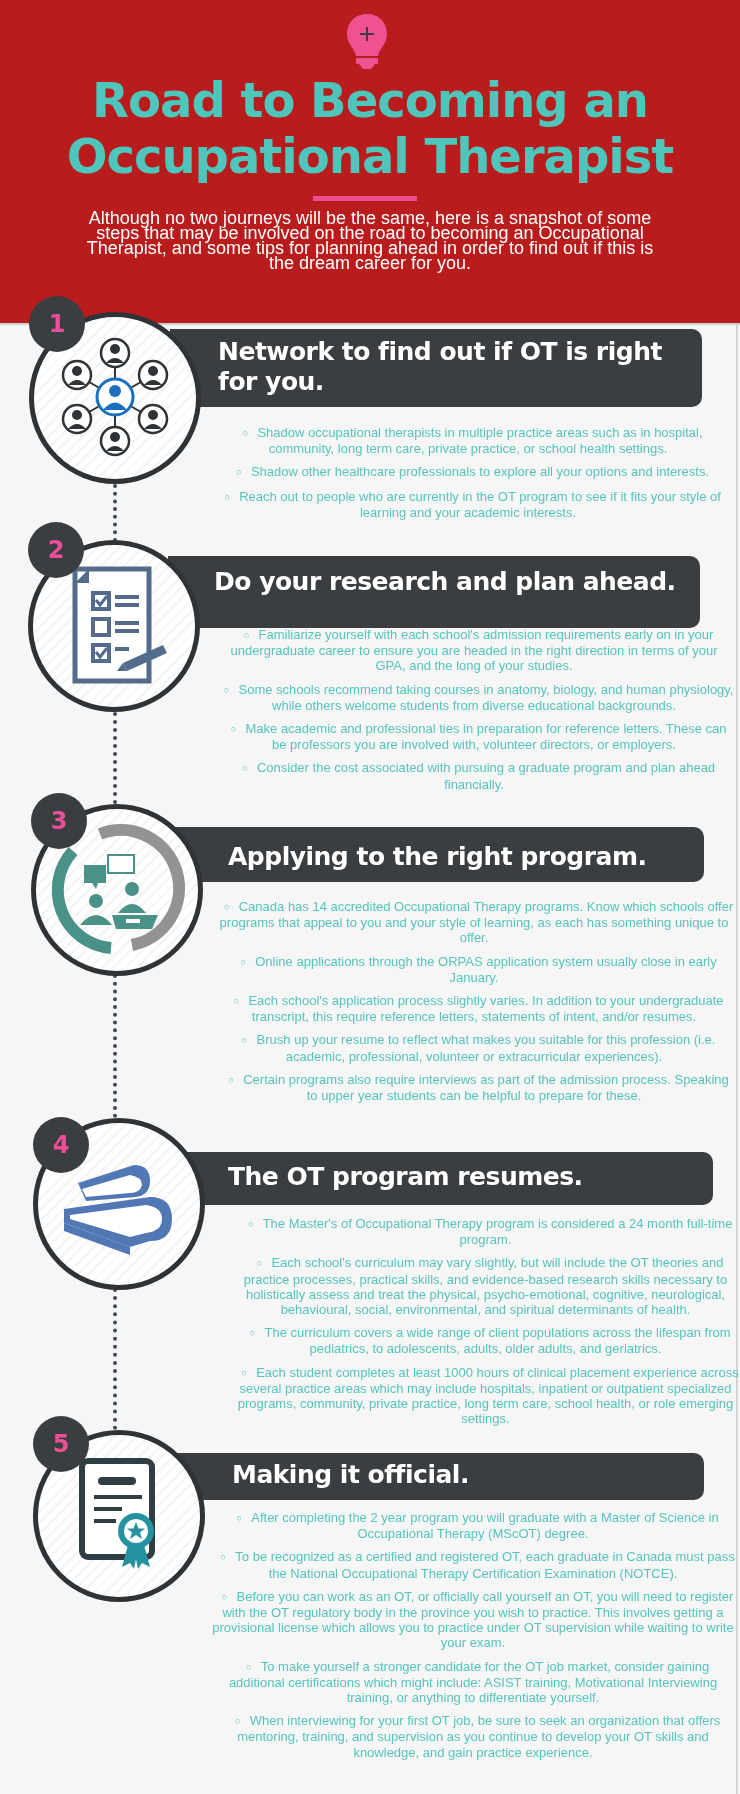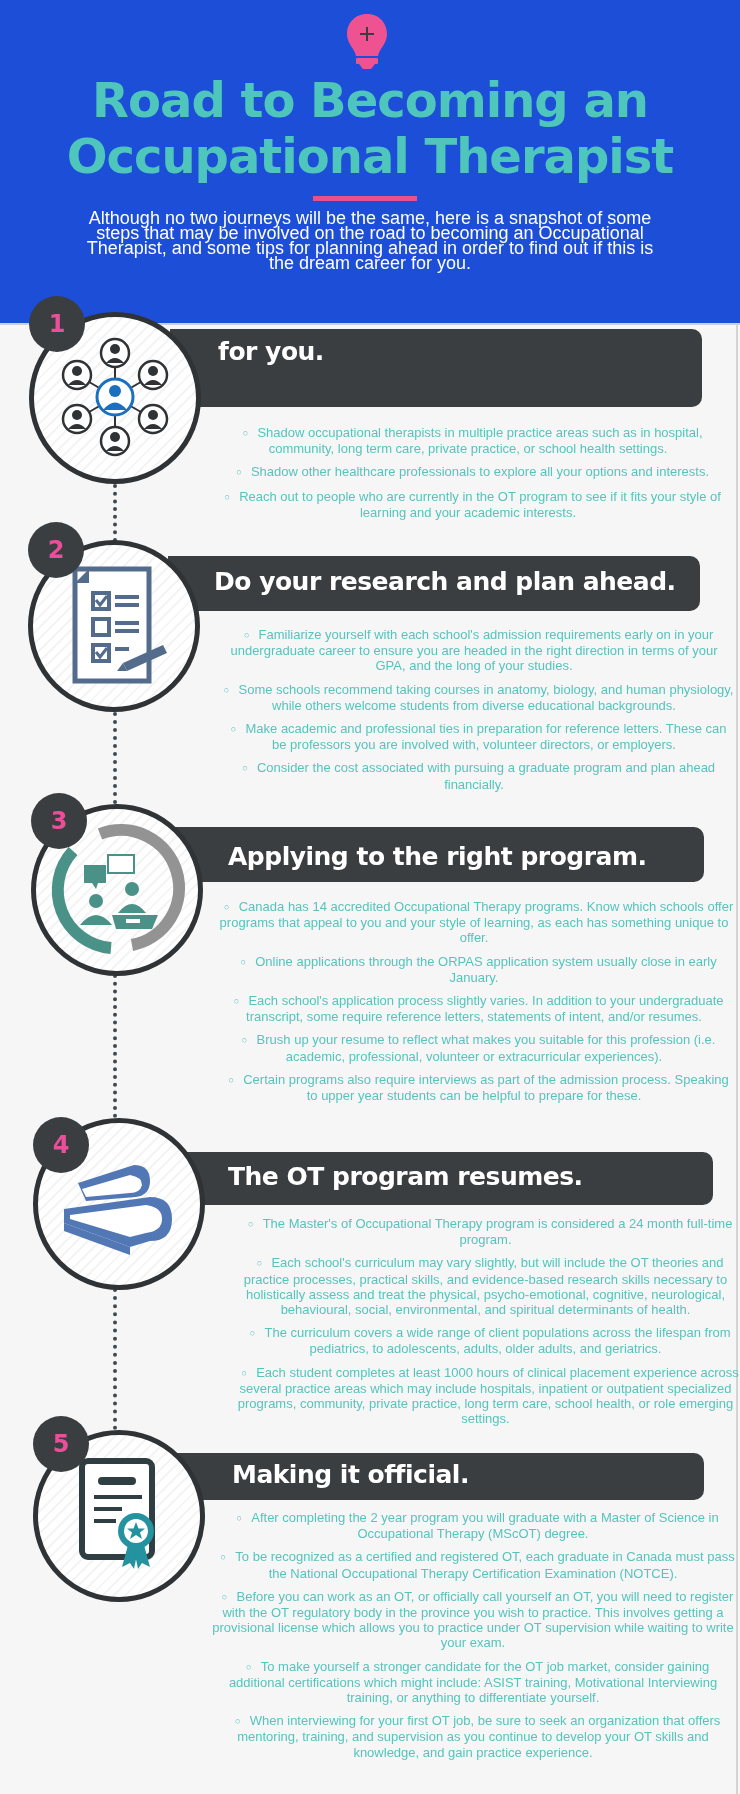--- a/index.html
+++ b/index.html
@@ -5,21 +5,21 @@
   * { box-sizing: border-box; margin: 0; padding: 0; }
   html, body { width: 740px; height: 1794px; overflow: hidden; }
   body {
     background: #f6f6f6;
     font-family: "Liberation Sans", "DejaVu Sans", sans-serif;
     position: relative;
   }
   .page { position: absolute; left: 0; top: 0; width: 738px; height: 1794px; background: #f6f6f6; border-right: 2px solid #d4d4d4; }
 
   
-  .header { position: absolute; left: 0; top: 0; width: 740px; height: 325px; background: #1d4ed8; border-bottom: 2px solid #cfcfcf; }
+  .header { position: absolute; left: 0; top: 0; width: 740px; height: 325px; background: #b91c1c; border-bottom: 2px solid #cfcfcf; }
   .bulb { position: absolute; left: 345px; top: 12px; width: 44px; height: 58px; }
   .title {
     position: absolute; left: 0; top: 72px; width: 740px; text-align: center;
     color: #4fc6bc; font-family: "DejaVu Sans", sans-serif; font-weight: bold;
     font-size: 48px; line-height: 56px; letter-spacing: -1px;
   }
   .title-rule { position: absolute; left: 313px; top: 196px; width: 104px; height: 5px; background: #ea4f8f; }
   .intro {
     position: absolute; left: 80px; top: 211px; width: 580px; text-align: center;
     color: #ffffff; font-size: 18px; line-height: 15px;
@@ -69,20 +69,21 @@
     <div class="title-rule"></div>
     <div class="intro">Although no two journeys will be the same, here is a snapshot of some steps that may be involved on the road to becoming an Occupational Therapist, and some tips for planning ahead in order to find out if this is the dream career for you.</div>
   </div>
 
   <div class="connector" style="top:484px;height:58px;"></div>
   <div class="connector" style="top:712px;height:92px;"></div>
   <div class="connector" style="top:974px;height:144px;"></div>
   <div class="connector" style="top:1288px;height:142px;"></div>
 
   <div class="banner" style="left:170px;top:329px;width:532px;height:78px;padding:8px 0 0 48px;">
+    <span>Network to find out if OT is right</span>
     <span>for you.</span>
   </div>
   <div class="step-circle" style="left:29px;top:312px;">
     <svg viewBox="0 0 162 162">
       <g stroke="#2f3336" stroke-width="2">
         <line x1="81" y1="80" x2="81" y2="36"></line>
           <line x1="81" y1="80" x2="81" y2="124"></line>
         <line x1="81" y1="80" x2="43" y2="58"></line>
           <line x1="81" y1="80" x2="119" y2="58"></line>
         <line x1="81" y1="80" x2="43" y2="102"></line>
@@ -115,21 +116,21 @@
       <path d="M69 93 Q81 78 93 93 Z" fill="#1a6fbf"></path>
     </svg>
   </div>
   <div class="step-num" style="left:29px;top:296px;">1</div>
   <div class="bullets" style="left:208px;top:425px;width:520px;">
     <div class="bullet"><span class="dot">○</span><span>Shadow occupational therapists in multiple practice areas such as in hospital, community, long term care, private practice, or school health settings.</span></div>
     <div class="bullet"><span class="dot">○</span><span>Shadow other healthcare professionals to explore all your options and interests.</span></div>
     <div class="bullet"><span class="dot">○</span><span>Reach out to people who are currently in the OT program to see if it fits your style of learning and your academic interests.</span></div>
   </div>
 
-  <div class="banner" style="left:168px;top:556px;width:532px;height:55px;padding:11px 0 0 46px;">
+  <div class="banner" style="left:168px;top:556px;width:532px;height:72px;padding:11px 0 0 46px;">
     <span>Do your research and plan ahead.</span>
   </div>
   <div class="step-circle" style="left:28px;top:540px;">
     <svg viewBox="0 0 162 162">
       <path d="M42 24 L116 24 L116 136 L42 136 L42 38 Z" fill="#ffffff" stroke="#546c8c" stroke-width="5"></path>
       <path d="M42 38 L56 24 L56 38 Z" fill="#546c8c"></path>
       <g fill="none" stroke="#546c8c" stroke-width="4">
         <rect x="60" y="48" width="16" height="16"></rect>
           <rect x="60" y="74" width="16" height="16"></rect>
           <rect x="60" y="100" width="16" height="16"></rect>
@@ -170,21 +171,21 @@
       <circle cx="96" cy="80" r="7" fill="#4a9187"></circle>
       <path d="M82 104 Q96 86 110 104 Z" fill="#4a9187"></path>
       <path d="M76 106 L122 106 L116 120 L80 120 Z" fill="#4a9187"></path>
       <rect x="90" y="110" width="14" height="4" fill="#ffffff"></rect>
     </svg>
   </div>
   <div class="step-num" style="left:31px;top:793px;">3</div>
   <div class="bullets" style="left:214px;top:899px;width:520px;">
     <div class="bullet"><span class="dot">○</span><span>Canada has 14 accredited Occupational Therapy programs. Know which schools offer programs that appeal to you and your style of learning, as each has something unique to offer.</span></div>
     <div class="bullet"><span class="dot">○</span><span>Online applications through the ORPAS application system usually close in early January.</span></div>
-    <div class="bullet"><span class="dot">○</span><span>Each school's application process slightly varies. In addition to your undergraduate transcript, some require reference letters, statements of intent, and/or resumes.</span></div>
+    <div class="bullet"><span class="dot">○</span><span>Each school's application process slightly varies. In addition to your undergraduate transcript, this require reference letters, statements of intent, and/or resumes.</span></div>
     <div class="bullet"><span class="dot">○</span><span>Brush up your resume to reflect what makes you suitable for this profession (i.e. academic, professional, volunteer or extracurricular experiences).</span></div>
     <div class="bullet"><span class="dot">○</span><span>Certain programs also require interviews as part of the admission process. Speaking to upper year students can be helpful to prepare for these.</span></div>
   </div>
 
   <div class="banner" style="left:172px;top:1152px;width:541px;height:53px;padding:10px 0 0 56px;">
     <span>The OT program resumes.</span>
   </div>
   <div class="step-circle" style="left:33px;top:1118px;">
     <svg viewBox="0 0 162 162">
       <path d="M40 60 L96 42 Q112 42 112 58 Q112 72 98 74 L48 78 Z" fill="#5277b5"></path>

